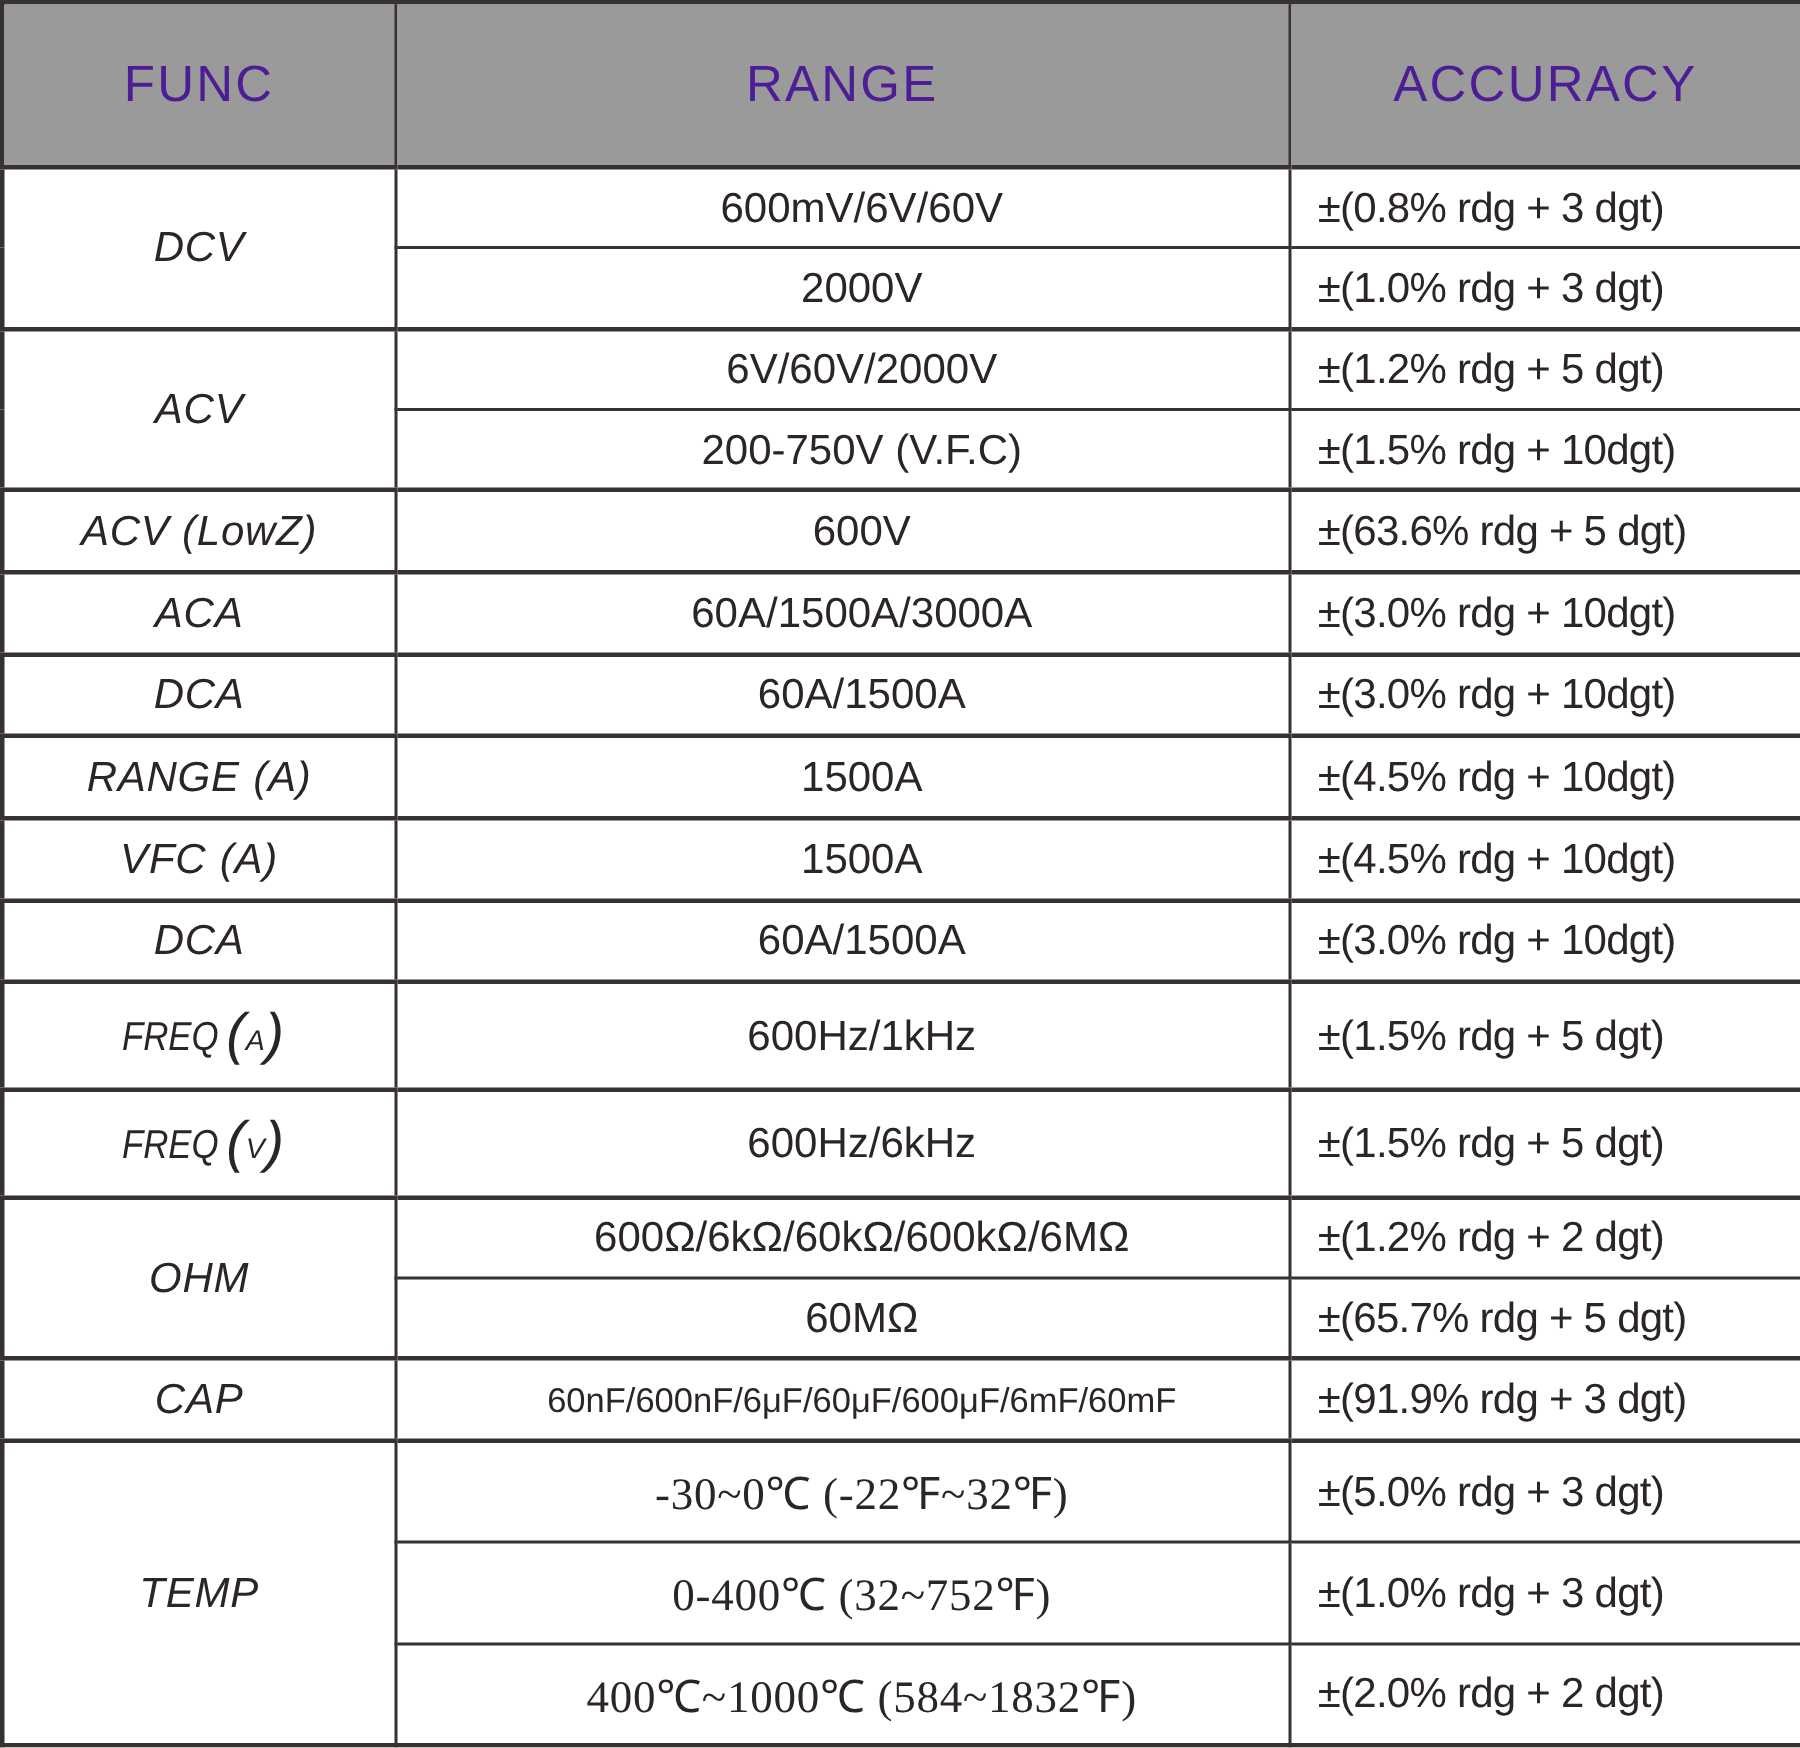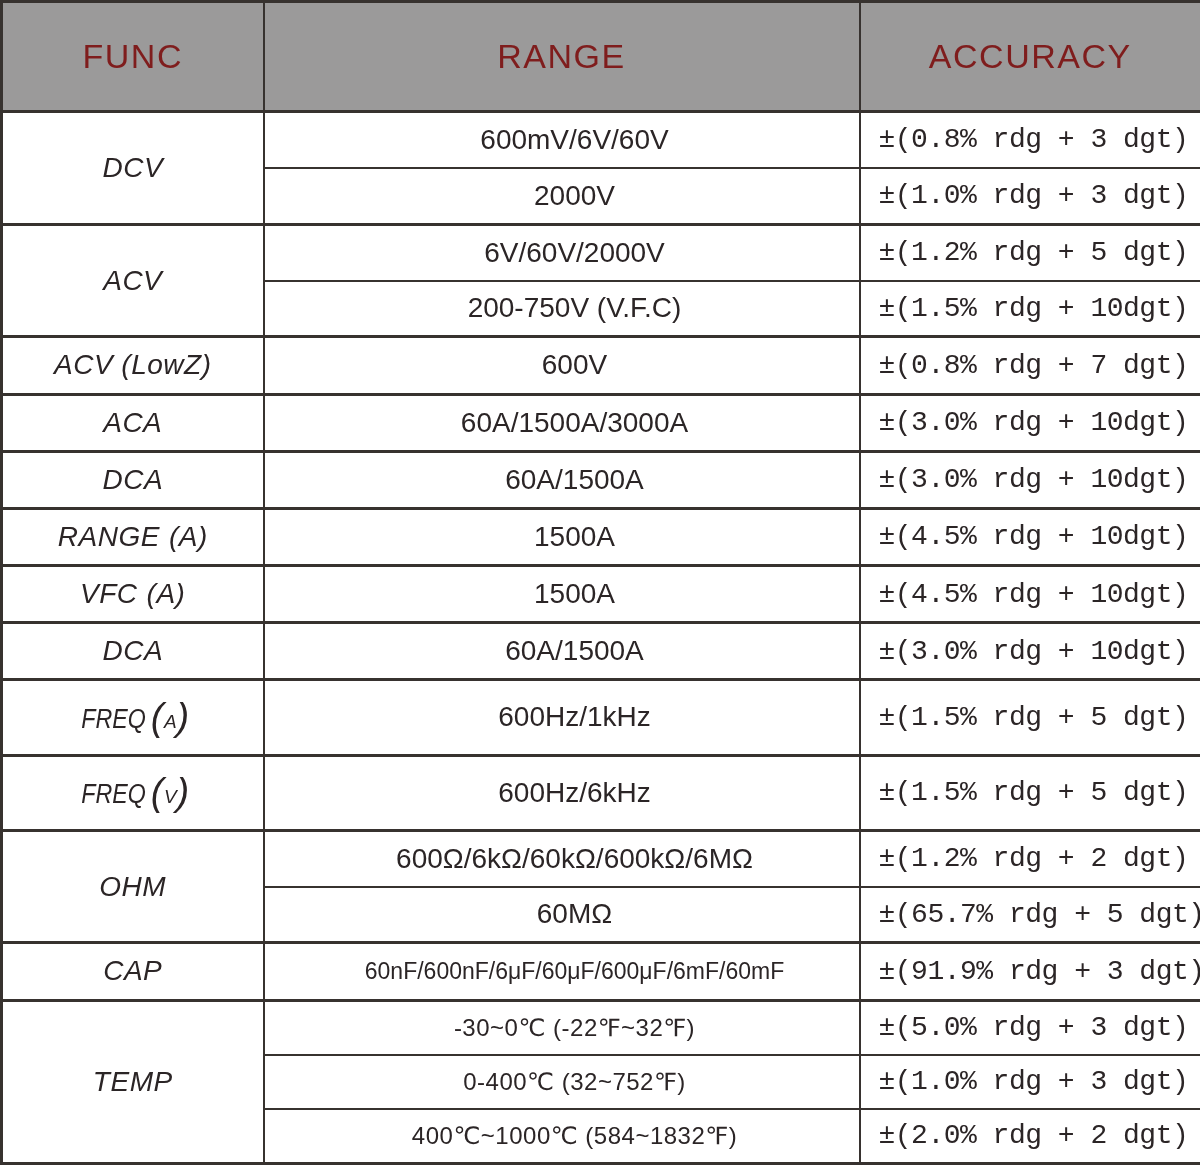--- a/index.html
+++ b/index.html
@@ -32,45 +32,44 @@
     vertical-align: middle;
     padding: 0;
     overflow: hidden;
   }
   
   table.spec { border: 3px solid #37322f; }
 
   th {
     height: 110px;
     background: #9b9a9a;
-    color: #7f1d1d;
+    color: #4c1d95;
     font-size: 34px;
     font-weight: 400;
     letter-spacing: 1.5px;
     border-bottom: 3px solid #37322f;
   }
 
   td { font-size: 28px; }
 
   
   tr.group-start td { border-top: 3px solid #37322f; }
 
   td.func { font-size: 28px; letter-spacing: 0.5px; font-style: italic; }
   td.range { font-size: 28px; padding-left: 26px; }
   td.acc {
     text-align: left;
     padding-left: 18px;
     font-size: 28px;
     letter-spacing: -0.5px;
     white-space: nowrap;
-    font-family: Liberation Mono, monospace;
   }
 
   td.range.small { font-size: 23px; margin-top: 35px; }
-  td.range.temp { font-size: 24px; letter-spacing: 0.5px; }
+  td.range.temp { font-size: 30px; letter-spacing: 0.5px; font-family: Liberation Serif, serif; }
 
   
   .freq-name {
     display: inline-block;
     transform: scaleX(0.86);
     transform-origin: center;
     font-size: 27px;
     letter-spacing: 0;
   }
   .freq-paren {
@@ -119,21 +118,21 @@
       <td class="acc">±(1.2% rdg + 5 dgt)</td>
     </tr>
     <tr>
       <td class="range">200-750V (V.F.C)</td>
       <td class="acc">±(1.5% rdg + 10dgt)</td>
     </tr>
 
     <tr class="group-start">
       <td class="func">ACV (LowZ)</td>
       <td class="range">600V</td>
-      <td class="acc">±(0.8% rdg + 7 dgt)</td>
+      <td class="acc">±(63.6% rdg + 5 dgt)</td>
     </tr>
 
     <tr class="group-start">
       <td class="func">ACA</td>
       <td class="range">60A/1500A/3000A</td>
       <td class="acc">±(3.0% rdg + 10dgt)</td>
     </tr>
 
     <tr class="group-start">
       <td class="func">DCA</td>

